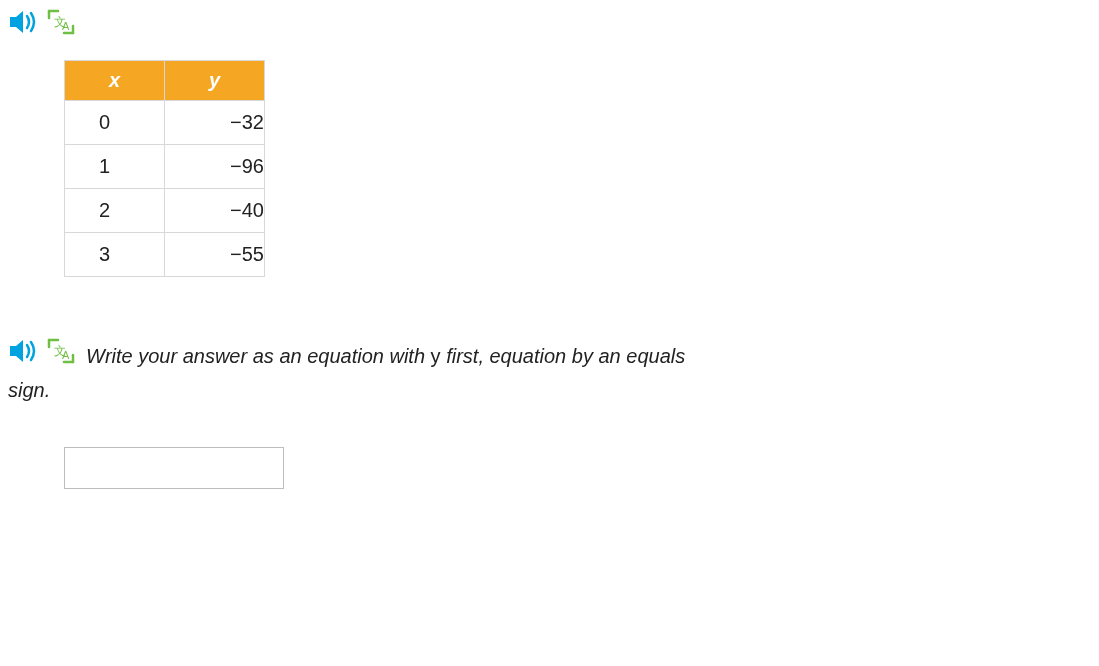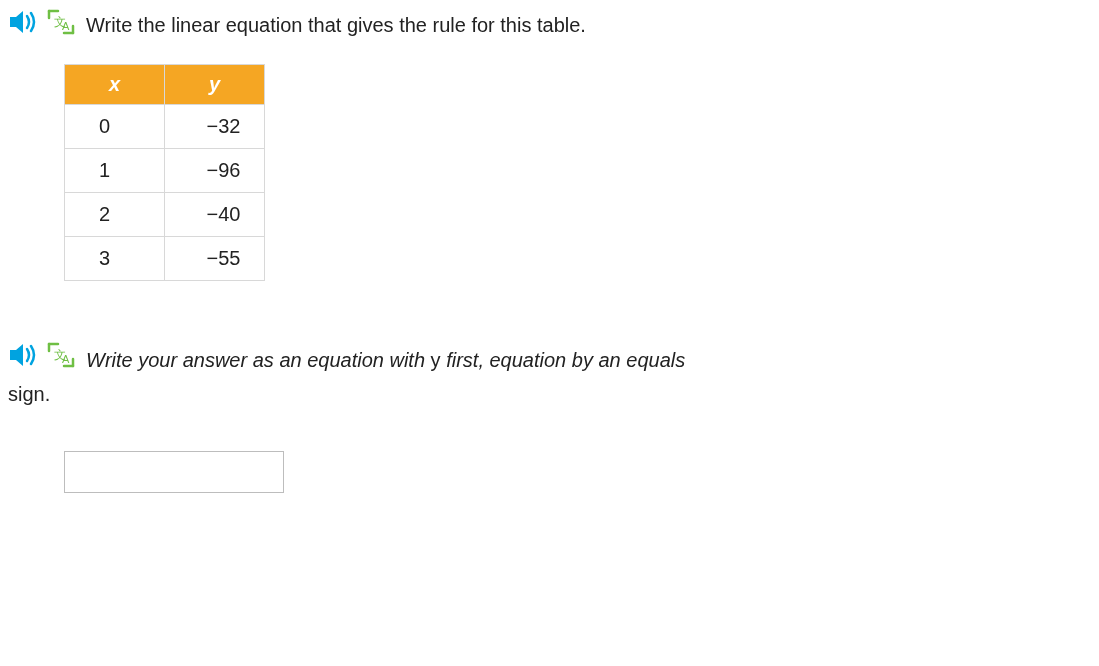--- a/index.html
+++ b/index.html
@@ -49,41 +49,42 @@
     width: 100px;
     font-size: 20px;
     text-align: center;
     font-family: Verdana, Geneva, sans-serif;
   }
   table.data-table td {
     border: 1px solid #d8d8d8;
     padding: 10px 0 10px 18px;
     width: 100px;
     font-size: 20px;
-    text-align: center;
+    text-align: right;
     font-family: Verdana, Geneva, sans-serif;
   }
   table.data-table td.x-col { text-align: left; padding-left: 34px; }
 
   .instruction-block {
     margin-bottom: 40px;
   }
   .instruction-line1 {
     display: flex;
     align-items: flex-start;
     gap: 10px;
   }
   .inst-text {
     font-style: italic;
     line-height: 1.7;
     padding-top: 2px;
     white-space: nowrap;
   }
   .inst-text .roman { font-style: normal; }
   .sign-line {
+    font-style: italic;
     line-height: 1.7;
   }
 
   .answer-input-wrap {
     margin-left: 56px;
   }
   .answer-input {
     border: 1px solid #bdbdbd;
     width: 220px;
     height: 42px;
@@ -109,21 +110,20 @@
       <svg width="30" height="28" viewBox="0 0 30 28">
         <path d="M3 3 L12 3" stroke="#6fbf44" stroke-width="2.5" fill="none" stroke-linecap="round"></path>
         <path d="M3 3 L3 10" stroke="#6fbf44" stroke-width="2.5" fill="none" stroke-linecap="round"></path>
         <path d="M18 25 L27 25" stroke="#6fbf44" stroke-width="2.5" fill="none" stroke-linecap="round"></path>
         <path d="M27 25 L27 18" stroke="#6fbf44" stroke-width="2.5" fill="none" stroke-linecap="round"></path>
         <text x="8" y="18" font-size="12" fill="#6fbf44" font-family="sans-serif">文</text>
         <text x="16" y="22" font-size="11" fill="#6fbf44" font-family="sans-serif">A</text>
       </svg>
     </span>
   </div>
-  <div class="question-text">Write the linear equation that gives the rule for this table.</div>
 </div>
 
 <div class="table-wrap">
   <table class="data-table">
     <thead>
       <tr>
         <th>x</th>
         <th>y</th>
       </tr>
     </thead>

